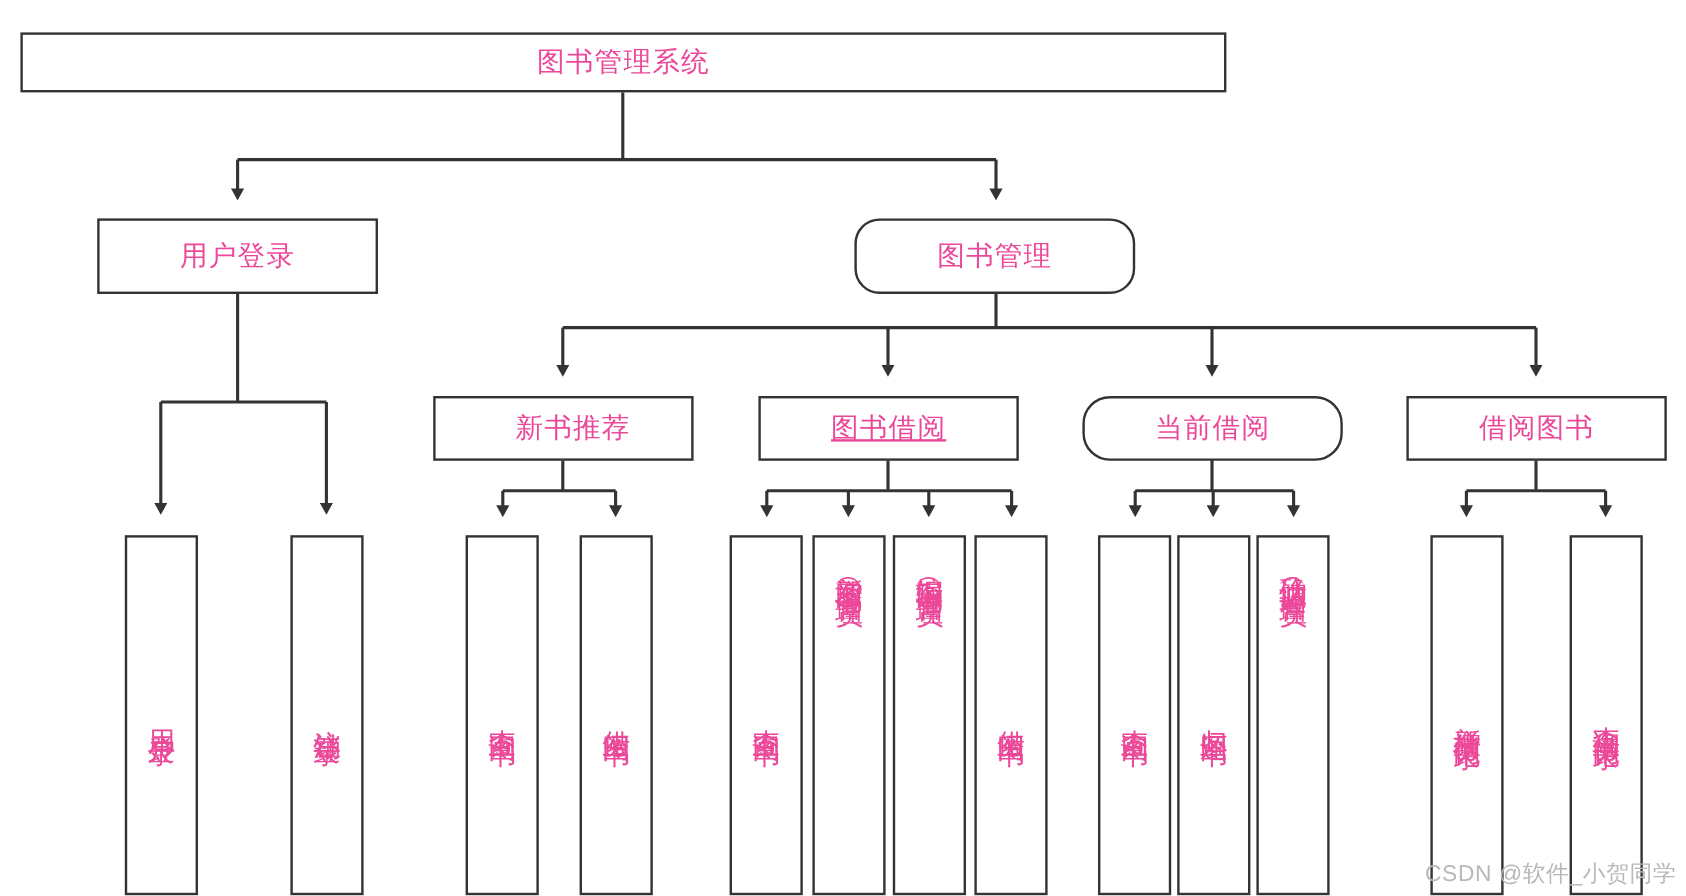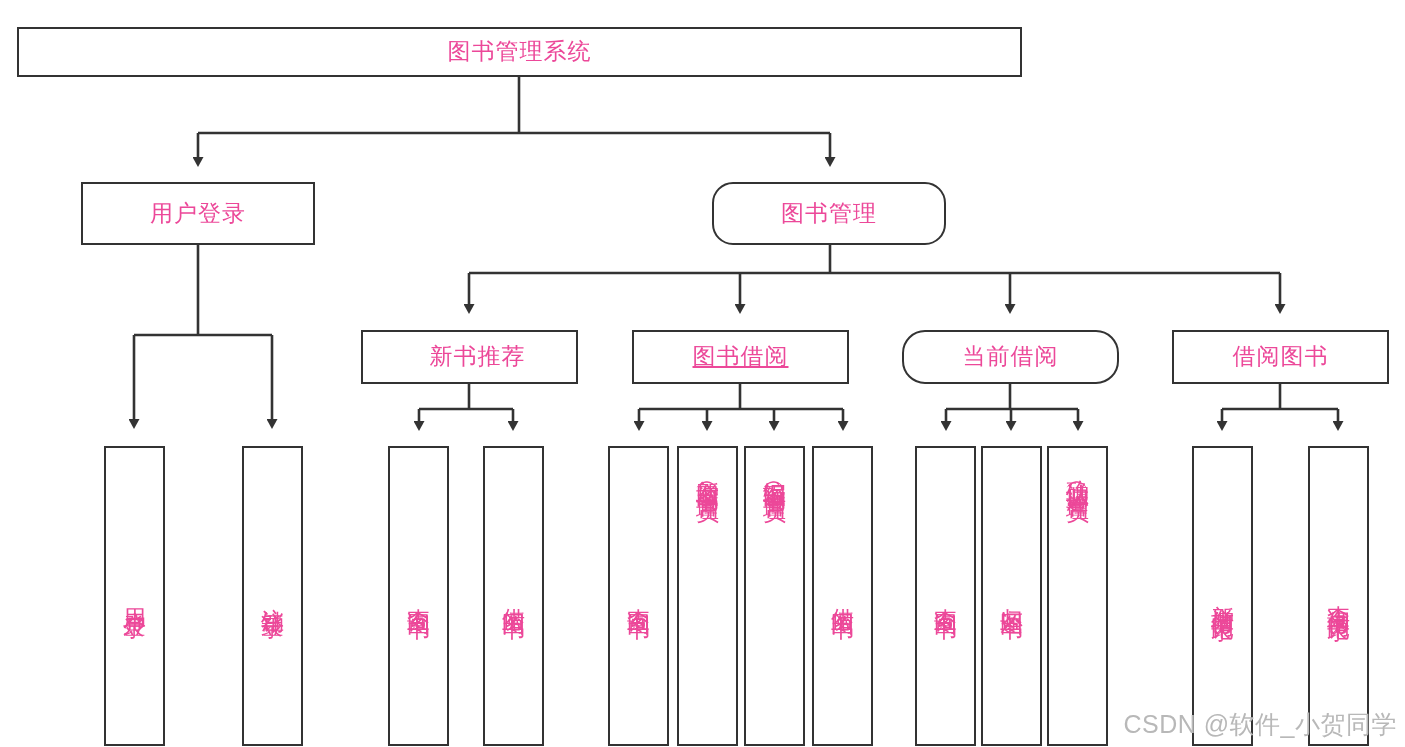--- a/index.html
+++ b/index.html
@@ -55,21 +55,21 @@
   }
   .node-label {
     display: block;
     line-height: 1.18;
     white-space: nowrap;
   }
   #watermark {
     position: absolute;
     right: 8px;
     bottom: 6px;
-    font-size: 25px;
+    font-size: 19px;
     color: #b8b8b8;
     letter-spacing: 0.5px;
     z-index: 5;
     white-space: nowrap;
   }
 </style>
 </head>
 <body>
 
 <div id="diagram-root">

